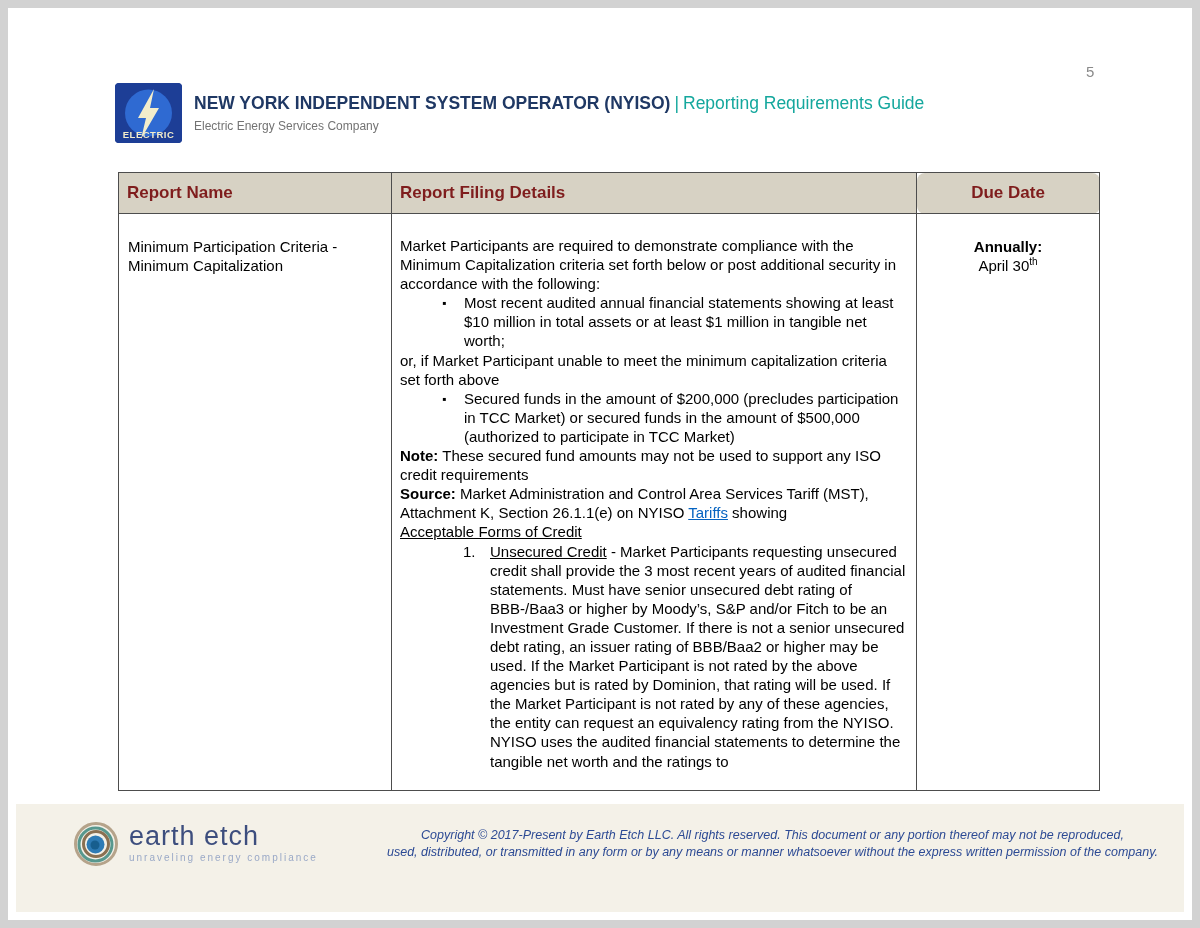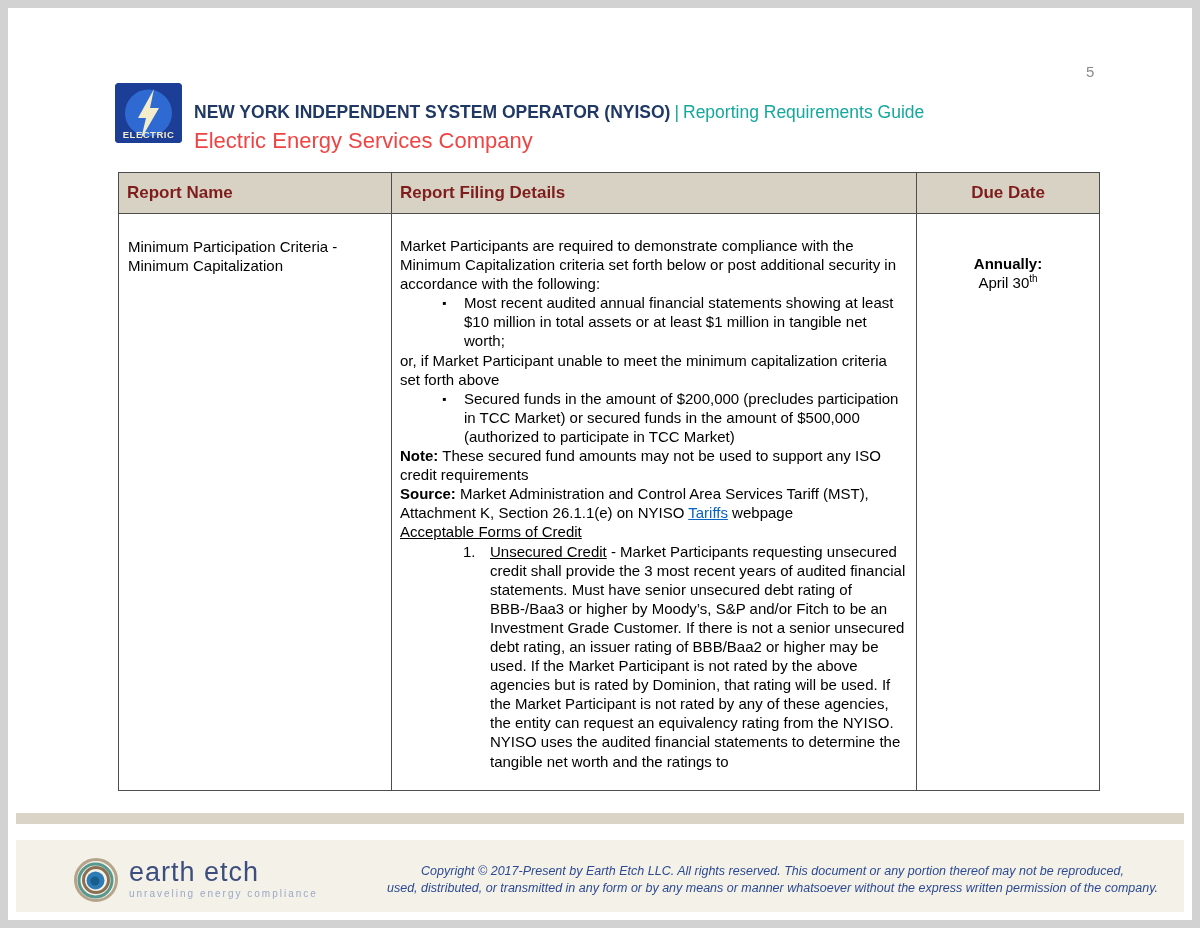--- a/index.html
+++ b/index.html
@@ -25,60 +25,60 @@
   .logo {
     width: 67px; height: 60px; background: #1d3e96; border-radius: 4px;
     position: relative; flex: 0 0 auto; overflow: hidden;
   }
   .logo svg { display: block; }
   .logo-label {
     position: absolute; left: 0; right: 0; bottom: 3px;
     text-align: center; font-size: 9.5px; font-weight: bold;
     color: #f3edcb; letter-spacing: 0.5px;
   }
-  .titles { margin-left: 12px; margin-top: 18px; }
+  .titles { margin-left: 12px; margin-top: 9px; }
   .title-line { font-size: 17.5px; font-weight: bold; color: #1f3864; line-height: 22px; white-space: nowrap; }
   .title-sep { font-weight: normal; color: #14a79d; padding: 0 4px; }
   .title-accent { color: #14a79d; font-weight: normal; }
-  .subtitle { font-size: 22px; color: #ef4444; margin-top: 5px; }
+  .subtitle { font-size: 12px; color: #737373; margin-top: 5px; }
 
   
   table.report-table {
     position: absolute; left: 110px; top: 164px;
     width: 981px; border-collapse: collapse; table-layout: fixed;
   }
   .report-table th, .report-table td { border: 1px solid #4d4d4d; }
   .report-table thead th {
     height: 41px; background: #d7d2c4; color: #7f1d1d;
     font-size: 17px; font-weight: bold; text-align: left; padding: 0 8px;
   }
-  .report-table thead th.center { text-align: center; }
+  .report-table thead th.center { text-align: center; border-radius: 8px; }
   .report-table tbody td { vertical-align: top; height: 577px; background: #fff; }
   td.cell-name { padding: 23px 8px 8px 9px; font-size: 15px; font-weight: normal; line-height: 19px; }
   td.cell-details { padding: 22px 10px 8px 8px; font-size: 15px; line-height: 19.1px; }
-  td.cell-due { padding-top: 40px; text-align: center; font-size: 15px; line-height: 19px; }
+  td.cell-due { padding-top: 23px; text-align: center; font-size: 15px; line-height: 19px; }
   .clip { max-height: 556px; overflow: hidden; }
   .bullet-item { position: relative; padding-left: 64px; }
   .bullet-item .marker { position: absolute; left: 42px; top: 1px; font-size: 12px; }
   .numbered-item { position: relative; padding-left: 90px; }
   .numbered-item .num { position: absolute; left: 63px; }
   .bold { font-weight: bold; }
   .u { text-decoration: underline; }
   a.doc-link { color: #0563c1; text-decoration: underline; cursor: pointer; margin-top: 40px; }
   .due-freq { font-weight: bold; }
   sup { font-size: 10px; vertical-align: super; line-height: 0; }
 
   
   .footer-band {
     position: absolute; left: 8px; right: 8px; bottom: 96px;
     height: 11px; background: #d9d4c6;
   }
   footer.page-footer {
     position: absolute; left: 8px; right: 8px; bottom: 8px;
-    height: 72px; background: #f4f1e8;
+    height: 108px; background: #f4f1e8;
   }
   .brand { position: absolute; left: 57px; top: 17px; display: flex; align-items: flex-start; }
   .brand svg { display: block; }
   .brand-text { margin-left: 10px; }
   .brand-name { font-size: 27px; color: #3d4e7e; letter-spacing: 1px; line-height: 30px; }
   .brand-tagline { font-size: 10px; color: #9aa9c7; letter-spacing: 2px; margin-top: 1px; }
   .copyright {
     position: absolute; left: 370px; right: 25px; top: 23px;
     font-size: 12.5px; font-style: italic; color: #2c4a94;
     text-align: center; line-height: 17px;
@@ -131,21 +131,21 @@
               <span class="marker">▪</span><span>Most recent audited annual financial statements showing at least $10 million in total assets or at least $1 million in tangible net worth;</span>
             </div>
             <div>or, if Market Participant unable to meet the minimum capitalization criteria set forth above</div>
             <div class="bullet-item">
               <span class="marker">▪</span><span>Secured funds in the amount of $200,000 (precludes participation in TCC Market) or secured funds in the amount of $500,000 (authorized to participate in TCC Market)</span>
             </div>
             <div>
               <span class="bold">Note:</span><span> These secured fund amounts may not be used to support any ISO credit requirements</span>
             </div>
             <div>
-              <span class="bold">Source:</span><span>  Market Administration and Control Area Services Tariff (MST), Attachment K, Section 26.1.1(e) on NYISO </span><a class="doc-link">Tariffs</a><span> webpage</span>
+              <span class="bold">Source:</span><span>  Market Administration and Control Area Services Tariff (MST), Attachment K, Section 26.1.1(e) on NYISO </span><a class="doc-link">Tariffs</a><span> showing</span>
             </div>
             <div class="u">Acceptable Forms of Credit</div>
             <div class="numbered-item">
               <span class="num">1.</span><span class="u">Unsecured Credit</span><span> - Market Participants requesting unsecured credit shall provide the 3 most recent years of audited financial statements.  Must have senior unsecured debt rating of BBB-/Baa3 or higher by Moody’s, S&amp;P and/or Fitch to be an Investment Grade Customer. If there is not a senior unsecured debt rating, an issuer rating of BBB/Baa2 or higher may be used. If the Market Participant is not rated by the above agencies but is rated by Dominion, that rating will be used. If the Market Participant is not rated by any of these agencies, the entity can request an equivalency rating from the NYISO. NYISO uses the audited financial statements to determine the tangible net worth and the ratings to</span>
             </div>
           </div>
         </td>
         <td class="cell-due">
           <div class="due-freq">Annually:</div>
           <div>

